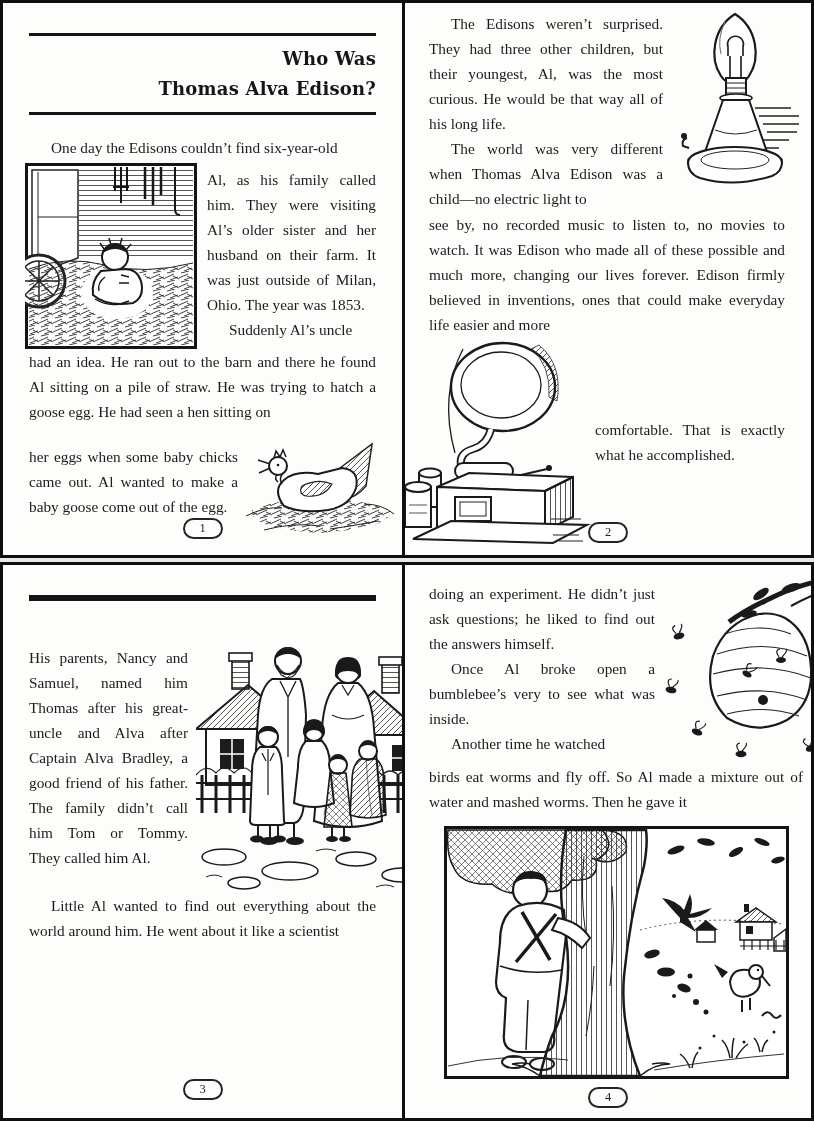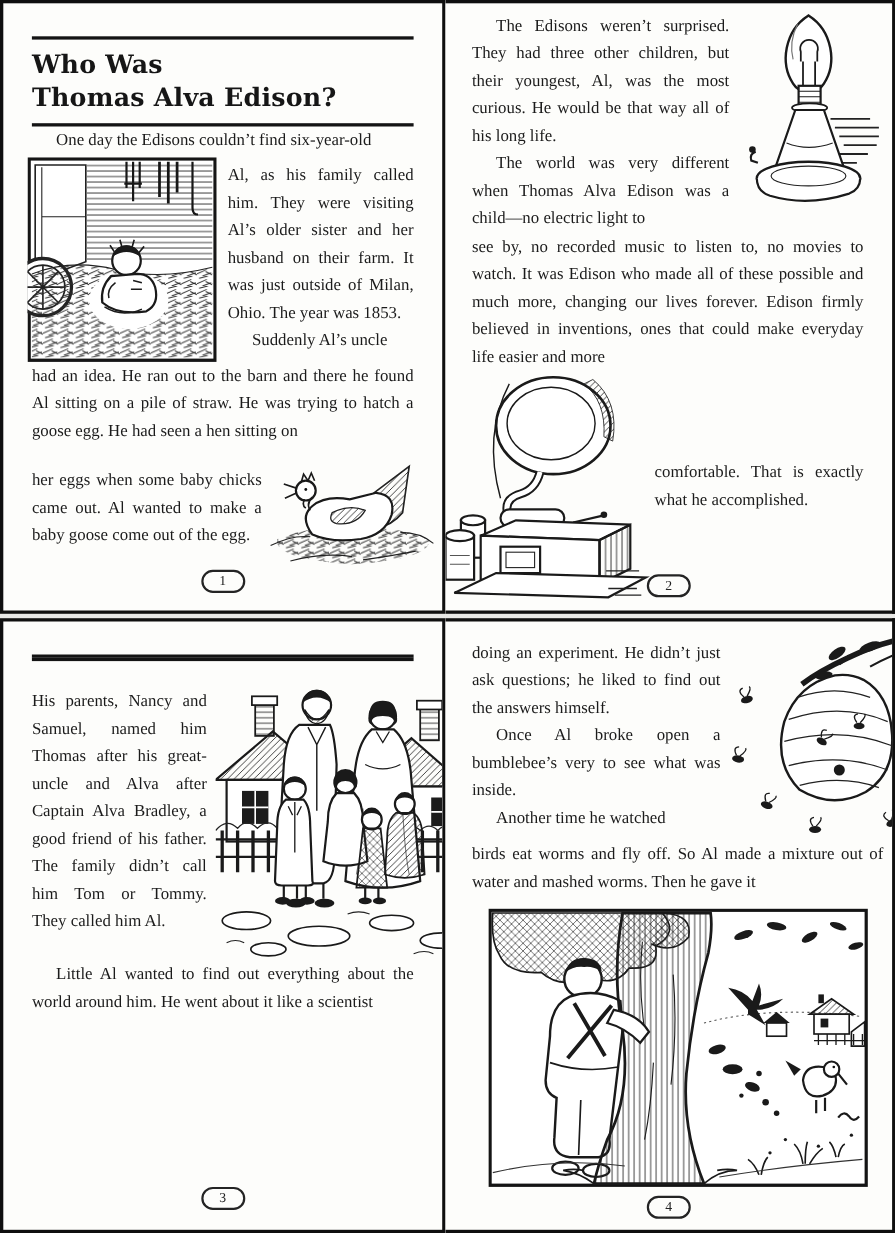--- a/index.html
+++ b/index.html
@@ -5,23 +5,23 @@
   html,body{margin:0;padding:0;background:#777;}
   .sheet{position:relative;width:814px;height:1121px;margin:0 auto;background:#e8e8e6;overflow:hidden;}
   .page{position:absolute;background:#fdfdfb;border:3px solid #0f0f0f;box-sizing:border-box;overflow:hidden;}
   #p1{left:0;top:0;width:405px;height:558px;padding:0 26px;}
   #p2{left:405px;top:0;width:409px;height:558px;border-left:none;padding:7px 26px 0 24px;}
   #p3{left:0;top:562px;width:405px;height:559px;padding:0 26px;}
   #p4{left:405px;top:562px;width:409px;height:559px;border-left:none;padding:7px 8px 0 24px;}
 
   .tblock{margin-top:30px;}
   .trule{border-top:3px solid #141414;}
-  .ttitle{margin:8px 0;text-align:left;font-family:"DejaVu Serif",serif;font-weight:bold;
-          font-size:23px;line-height:30px;color:#161616;letter-spacing:.2px;}
-  .bodytext{margin-top:0;font-family:"Liberation Serif",serif;font-size:15.3px;line-height:25px;
+  .ttitle{margin:8px 0;text-align:right;font-family:"DejaVu Serif",serif;font-weight:bold;
+          font-size:18px;line-height:30px;color:#161616;letter-spacing:.2px;}
+  .bodytext{margin-top:20px;font-family:"Liberation Serif",serif;font-size:15.3px;line-height:25px;
             color:#1b1b1b;text-align:justify;}
   .bodytext p{margin:0;}
   .indent{text-indent:22px;}
   .row{display:flex;align-items:center;}
   .grow{flex:1;min-width:0;}
   .imgwrap{flex:none;}
   .imgwrap svg{display:block;}
 
   .img-barn{width:172px;margin:3px 10px 0 -4px;}
   .img-hen{width:152px;margin:2px -20px 0 6px;}

